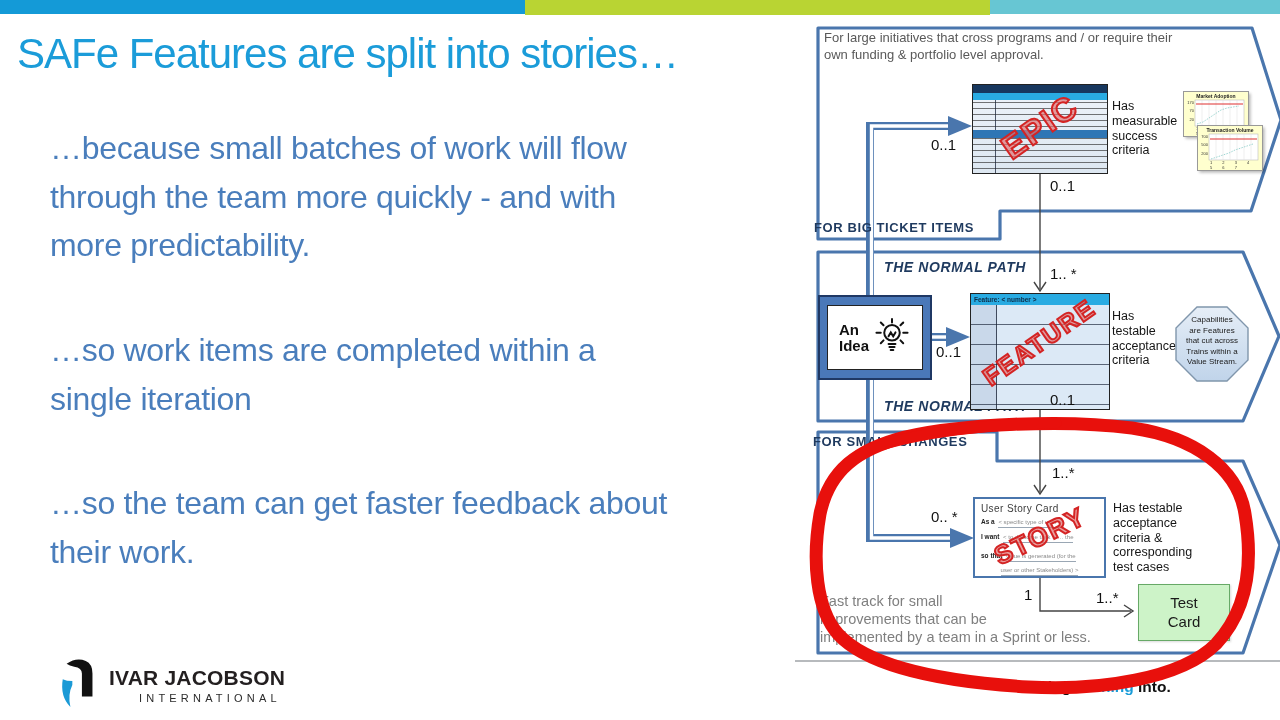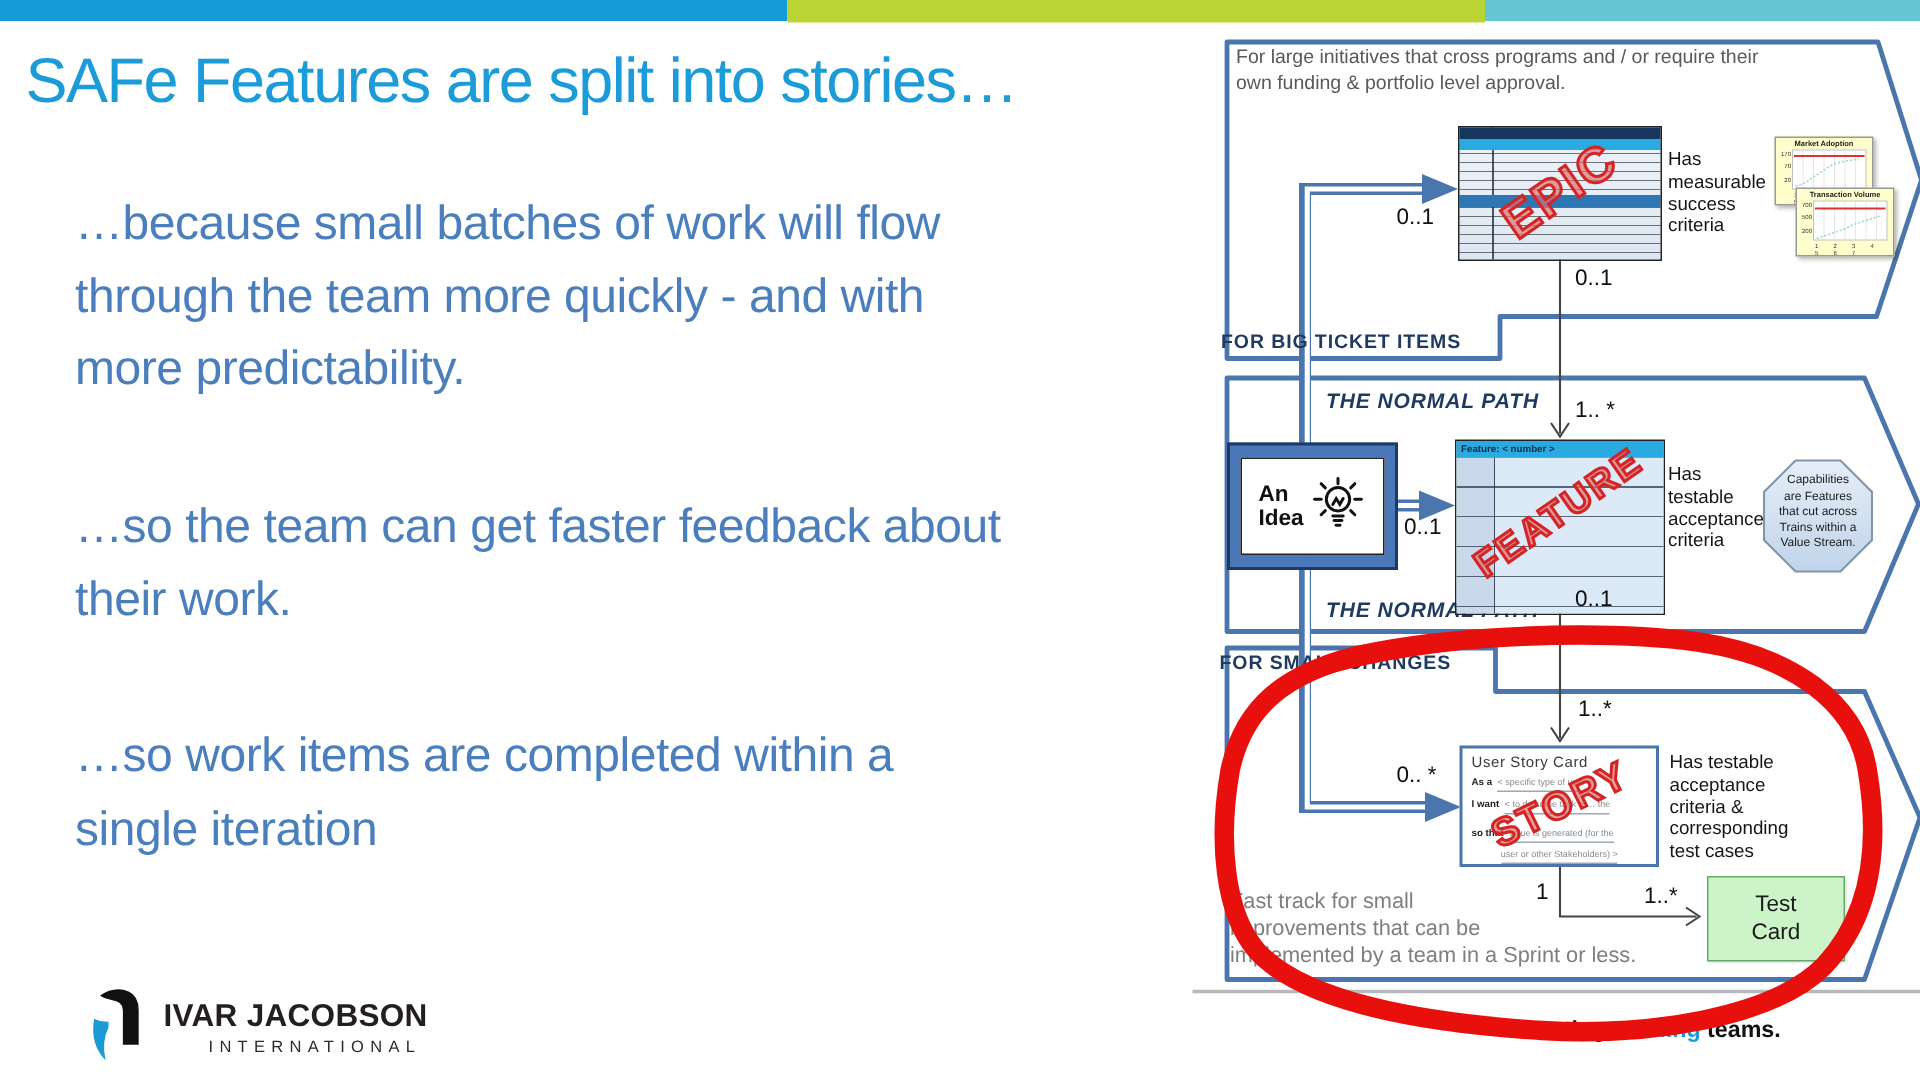--- a/index.html
+++ b/index.html
@@ -104,24 +104,24 @@
 
   <div class="bar bar-blue"></div>
   <div class="bar bar-green"></div>
   <div class="bar bar-teal"></div>
 
   <div class="title">SAFe Features are split into stories…</div>
   <div class="bodytext">
     <p class="pre">…because small batches of work will flow
 through the team more quickly - and with
 more predictability.</p>
+    <p class="pre">…so work items are completed within a
+single iteration</p>
     <p class="pre">…so the team can get faster feedback about
 their work.</p>
-    <p class="pre">…so work items are completed within a
-single iteration</p>
   </div>
 
   <svg class="layer" width="1280" height="720" viewBox="0 0 1280 720">
 
     <g stroke="#4a76ad" stroke-width="3.2" fill="#ffffff" stroke-linejoin="round">
       <polygon points="818,28 1252,28 1281,120 1251,211 1000,211 1000,239 818,239"></polygon>
       <polygon points="818,252 1243,252 1279,336 1243,421 818,421"></polygon>
       <polygon points="818,432 997,432 997,461 1243,461 1280,545 1243,653 818,653"></polygon>
     </g>
 
@@ -307,15 +307,15 @@
   <div class="logo">
     <svg width="46" height="50" viewBox="0 0 48 52">
       <path d="M10,6 Q20,-1 30,3 Q37,6 37,16 L37,40 L26,40 L26,16 Q26,10 18,9 Q13,8 10,6 Z" fill="#111"></path>
       <path d="M6,22 Q3,40 14,51 Q11,38 16,28 L16,24 Q10,24 6,22 Z" fill="#1b9ad6"></path>
     </svg>
     <div>
       <div class="logo-name">IVAR JACOBSON</div>
       <div class="logo-sub">INTERNATIONAL</div>
     </div>
   </div>
-  <div class="tagline"><span>Creating </span><span class="hl">winning</span><span> teams.</span></div>
+  <div class="tagline"><span>Creating </span><span class="hl">winning</span><span> into.</span></div>
 
 </div>
 
 </body></html>

